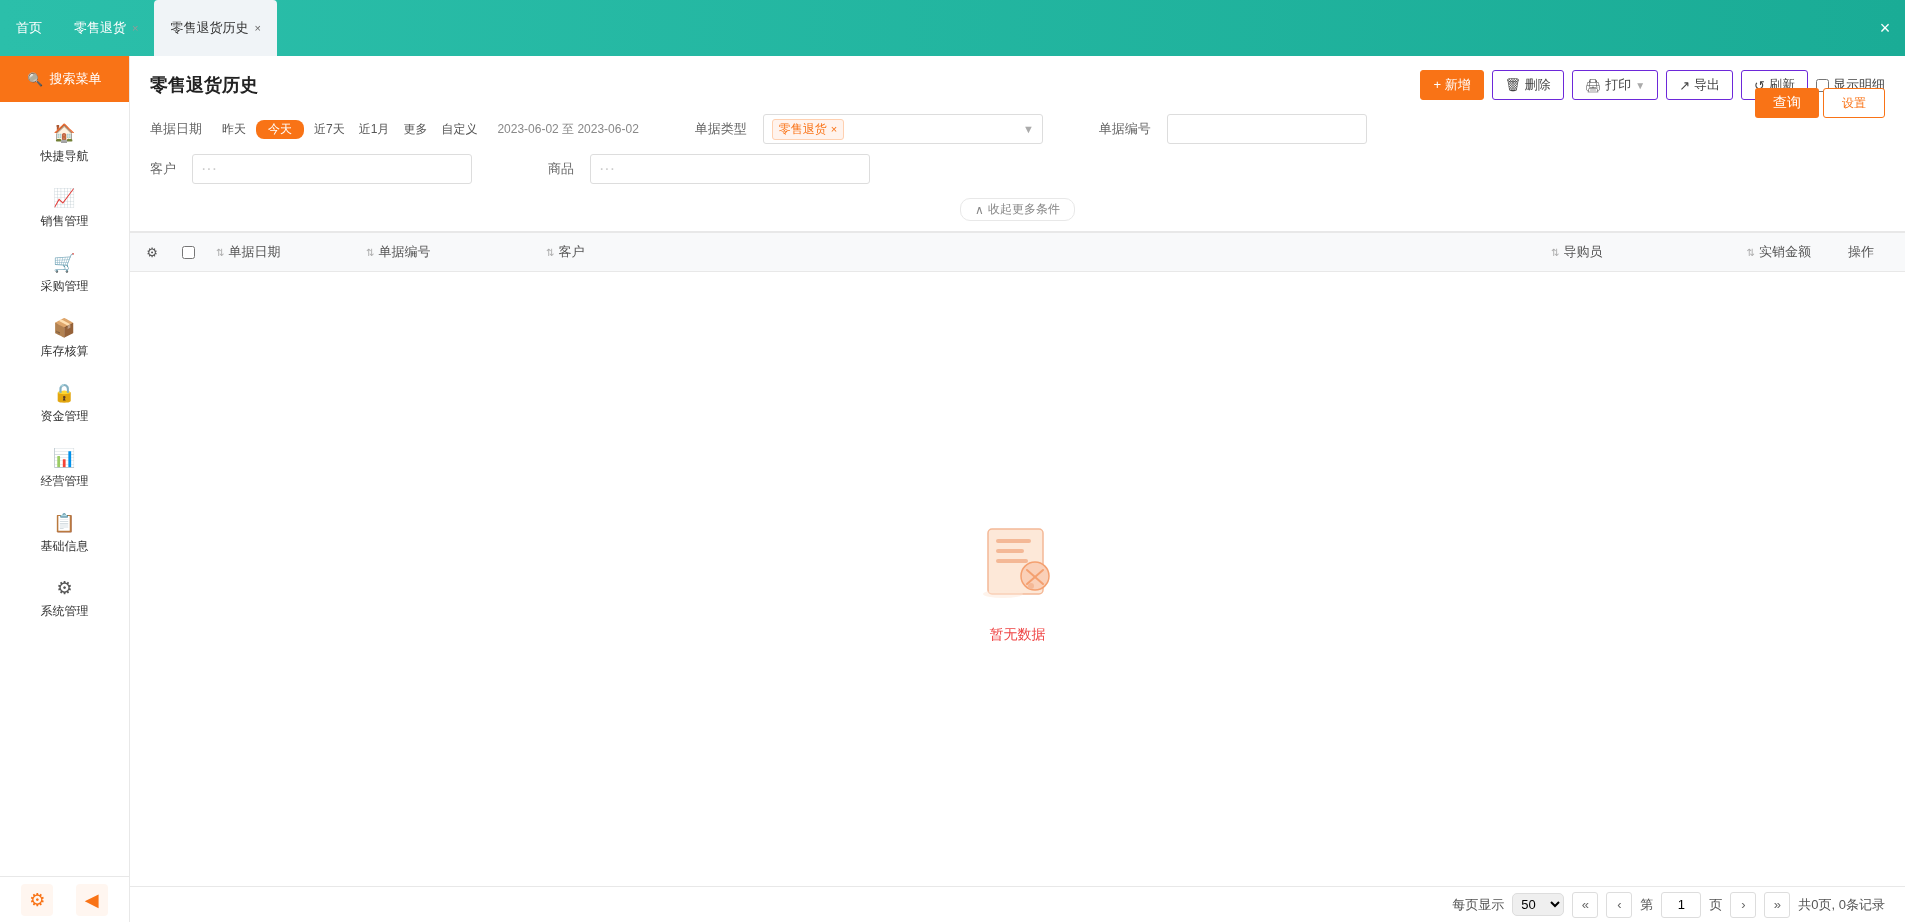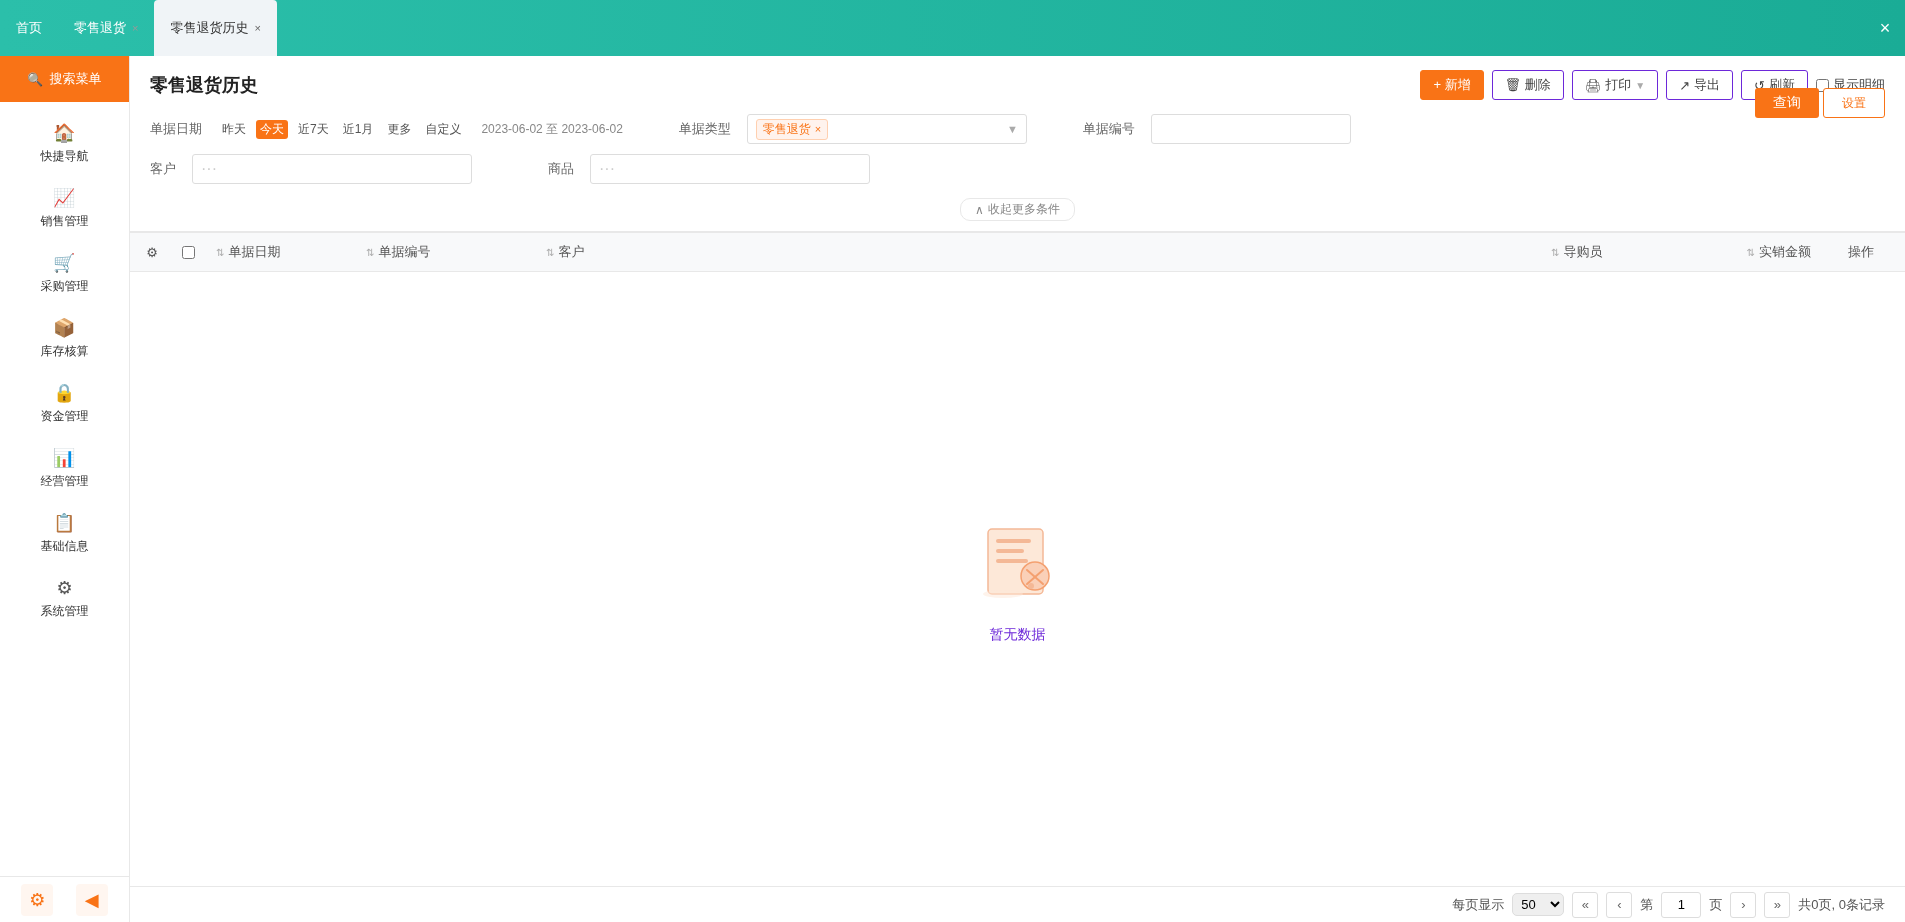--- a/index.html
+++ b/index.html
@@ -208,22 +208,22 @@
     .date-opt {
       font-size: 12px;
       color: #555;
       cursor: pointer;
       padding: 1px 4px;
       border-radius: 2px;
     }
     .date-opt.active {
       background: #f97316;
       color: #fff;
-      border-radius: 3px;
-      padding: 1px 4px;
+      border-radius: 8px;
+      padding: 1px 12px;
     }
     .date-range {
       font-size: 12px;
       color: #888;
     }
     .filter-select-wrap {
       display: flex;
       align-items: center;
       border: 1px solid #ddd;
       border-radius: 3px;
@@ -329,21 +329,21 @@
       flex-direction: column;
       align-items: center;
       gap: 12px;
     }
     .empty-icon {
       width: 100px;
       height: 100px;
     }
     .empty-text {
       font-size: 14px;
-      color: #6d28d9;
+      color: #ef4444;
     }
 
     
     .pagination-bar {
       height: 36px;
       background: #fff;
       border-top: 1px solid #e8e8e8;
       display: flex;
       align-items: center;
       justify-content: flex-end;

